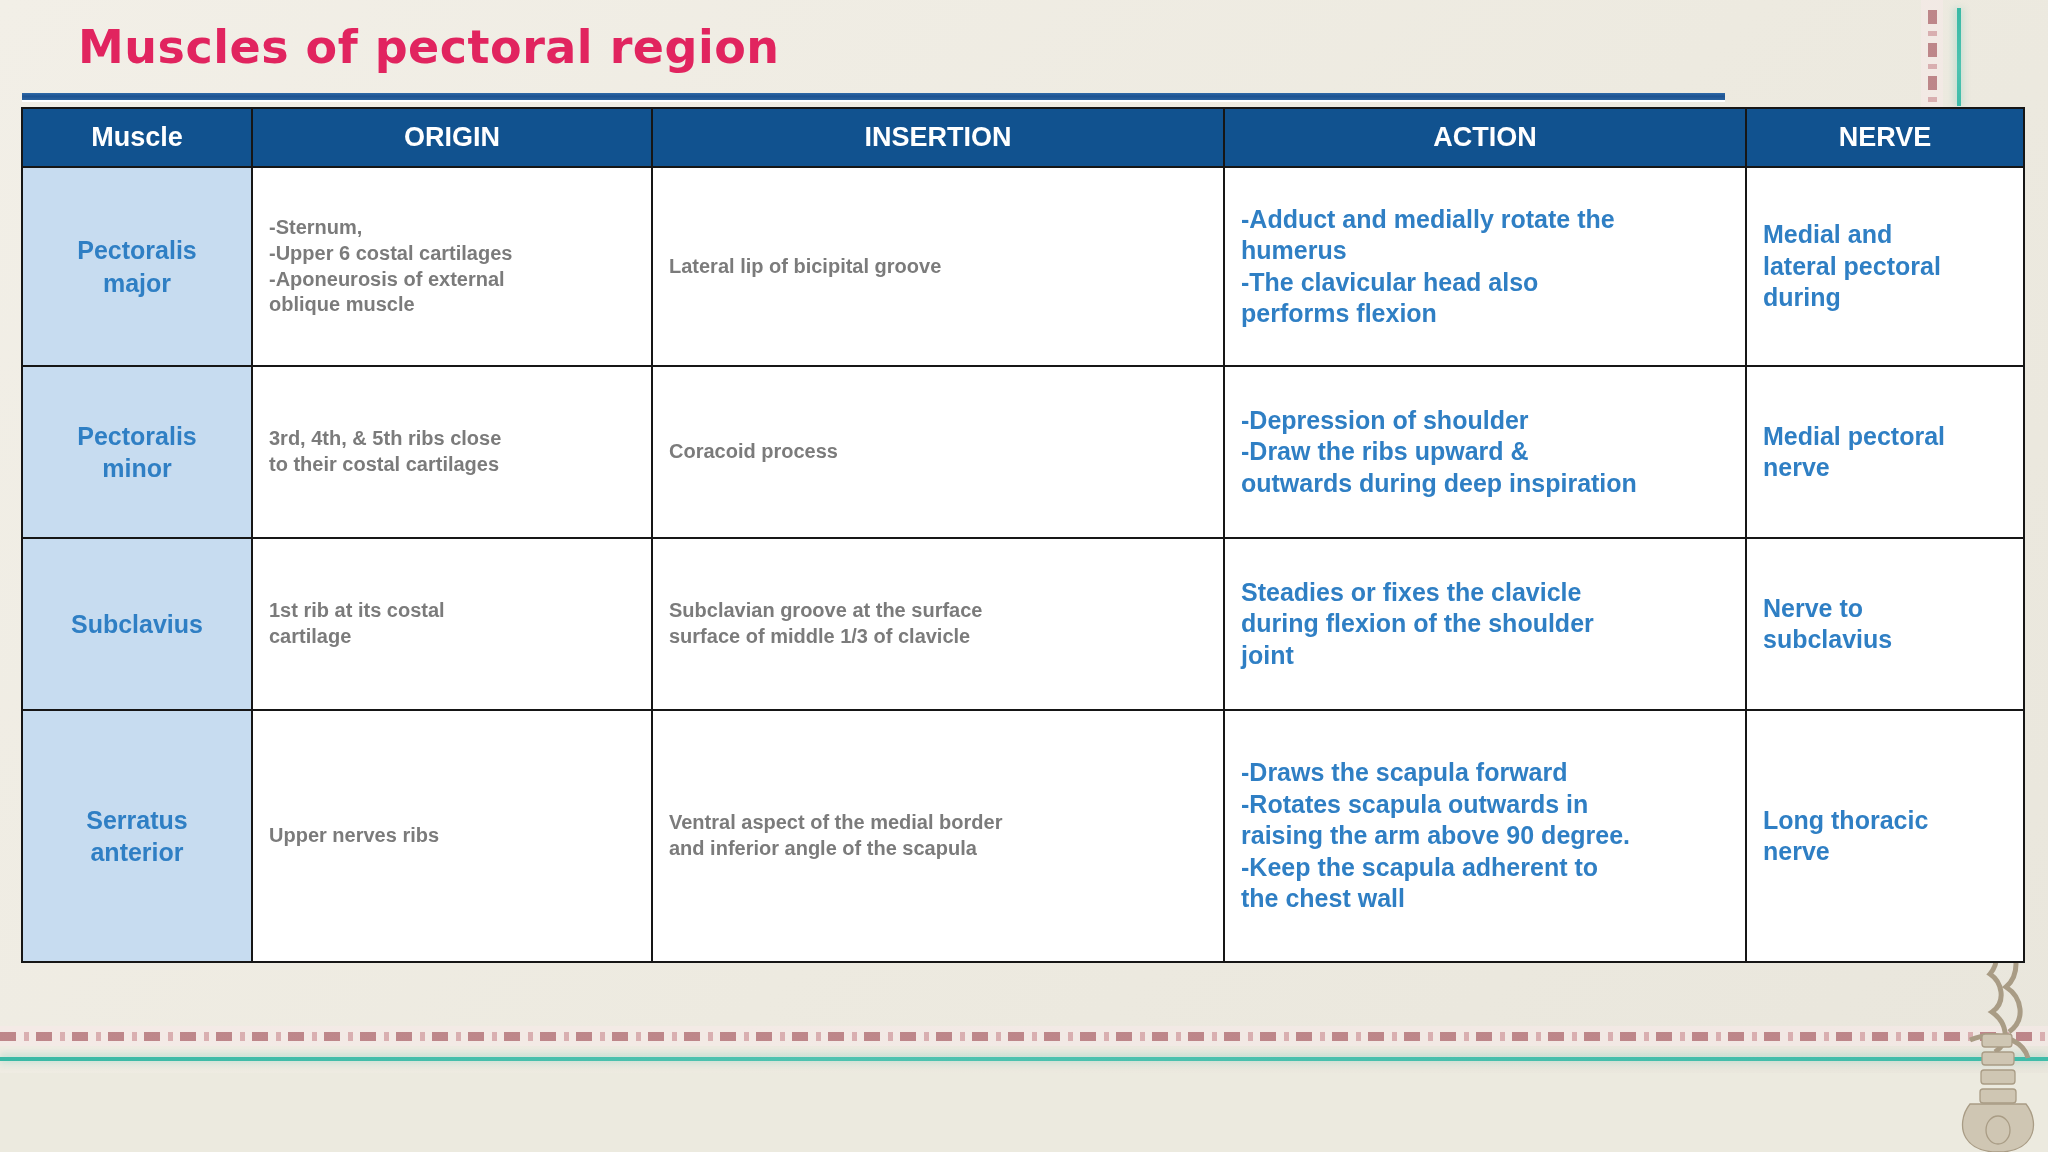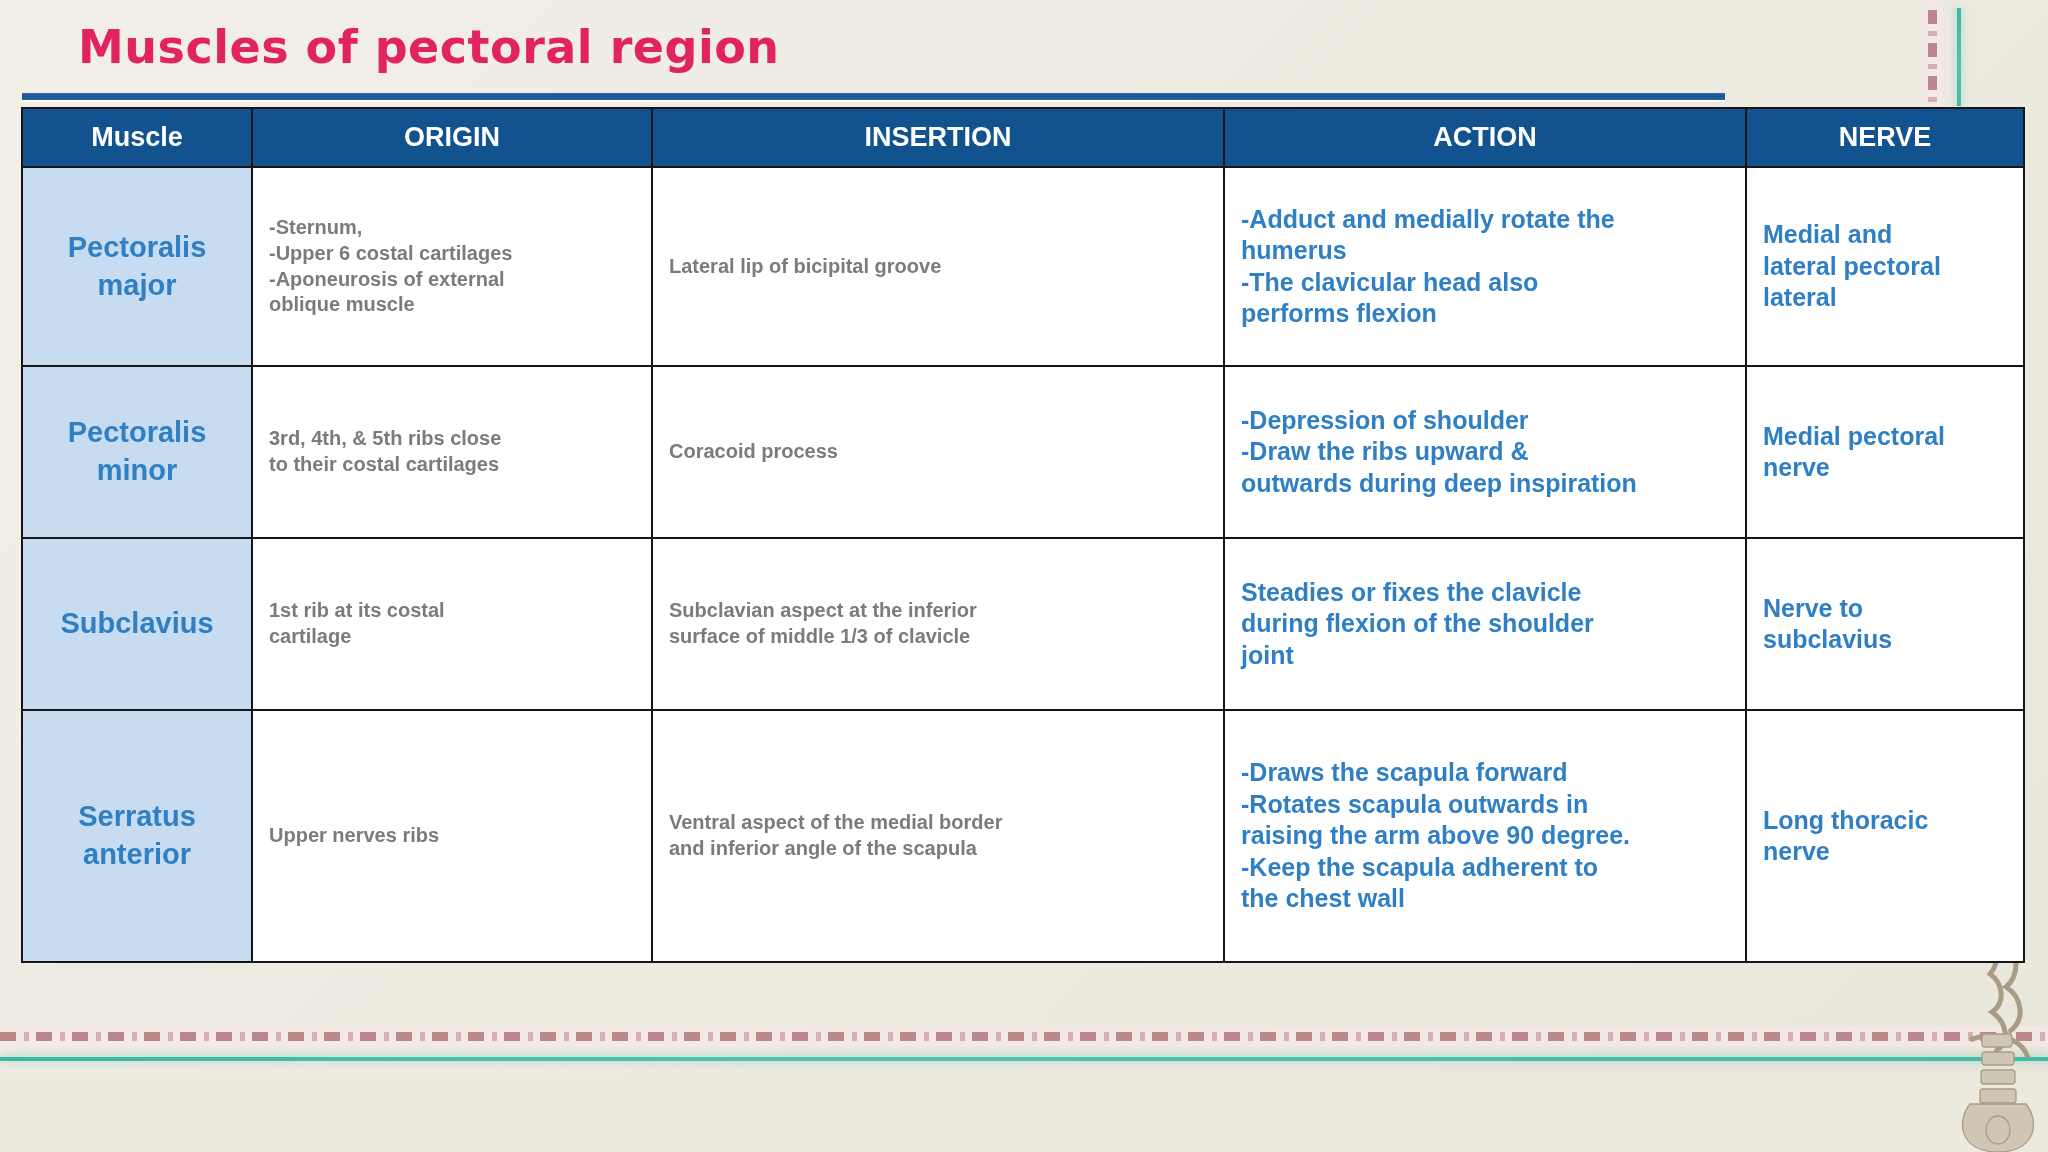--- a/index.html
+++ b/index.html
@@ -142,21 +142,21 @@
     text-align: center;
     padding: 0 6px;
   }
   .tbl tbody td {
     background: #ffffff;
     padding: 6px 12px;
   }
   .cell-muscle {
     background: #c7dcf0 !important;
     color: #2f7fc4;
-    font-size: 29px;
+    font-size: 25px;
     font-weight: bold;
     text-align: center;
     line-height: 1.3;
   }
   .cell-origin, .cell-insertion {
     color: #7b7b7b;
     font-size: 20px;
     font-weight: bold;
     line-height: 1.28;
     padding-left: 16px !important;
@@ -242,21 +242,21 @@
         </td>
         <td class="cell-action">
           <span class="line">-Adduct and medially rotate the</span>
           <span class="line">humerus</span>
           <span class="line">-The clavicular head also</span>
           <span class="line">performs flexion</span>
         </td>
         <td class="cell-nerve">
           <span class="line">Medial and</span>
           <span class="line">lateral pectoral</span>
-          <span class="line">lateral</span>
+          <span class="line">during</span>
         </td>
       </tr>
 
       <tr class="r2">
         <td class="cell-muscle">
           <span class="line">Pectoralis</span>
           <span class="line">minor</span>
         </td>
         <td class="cell-origin">
           <span class="line">3rd, 4th, &amp; 5th ribs close</span>
@@ -278,21 +278,21 @@
 
       <tr class="r3">
         <td class="cell-muscle">
           <span class="line">Subclavius</span>
         </td>
         <td class="cell-origin">
           <span class="line">1st rib at its costal</span>
           <span class="line">cartilage</span>
         </td>
         <td class="cell-insertion">
-          <span class="line">Subclavian aspect at the inferior</span>
+          <span class="line">Subclavian groove at the surface</span>
           <span class="line">surface of middle 1/3 of clavicle</span>
         </td>
         <td class="cell-action">
           <span class="line">Steadies or fixes the clavicle</span>
           <span class="line">during flexion of the shoulder</span>
           <span class="line">joint</span>
         </td>
         <td class="cell-nerve">
           <span class="line">Nerve to</span>
           <span class="line">subclavius</span>

